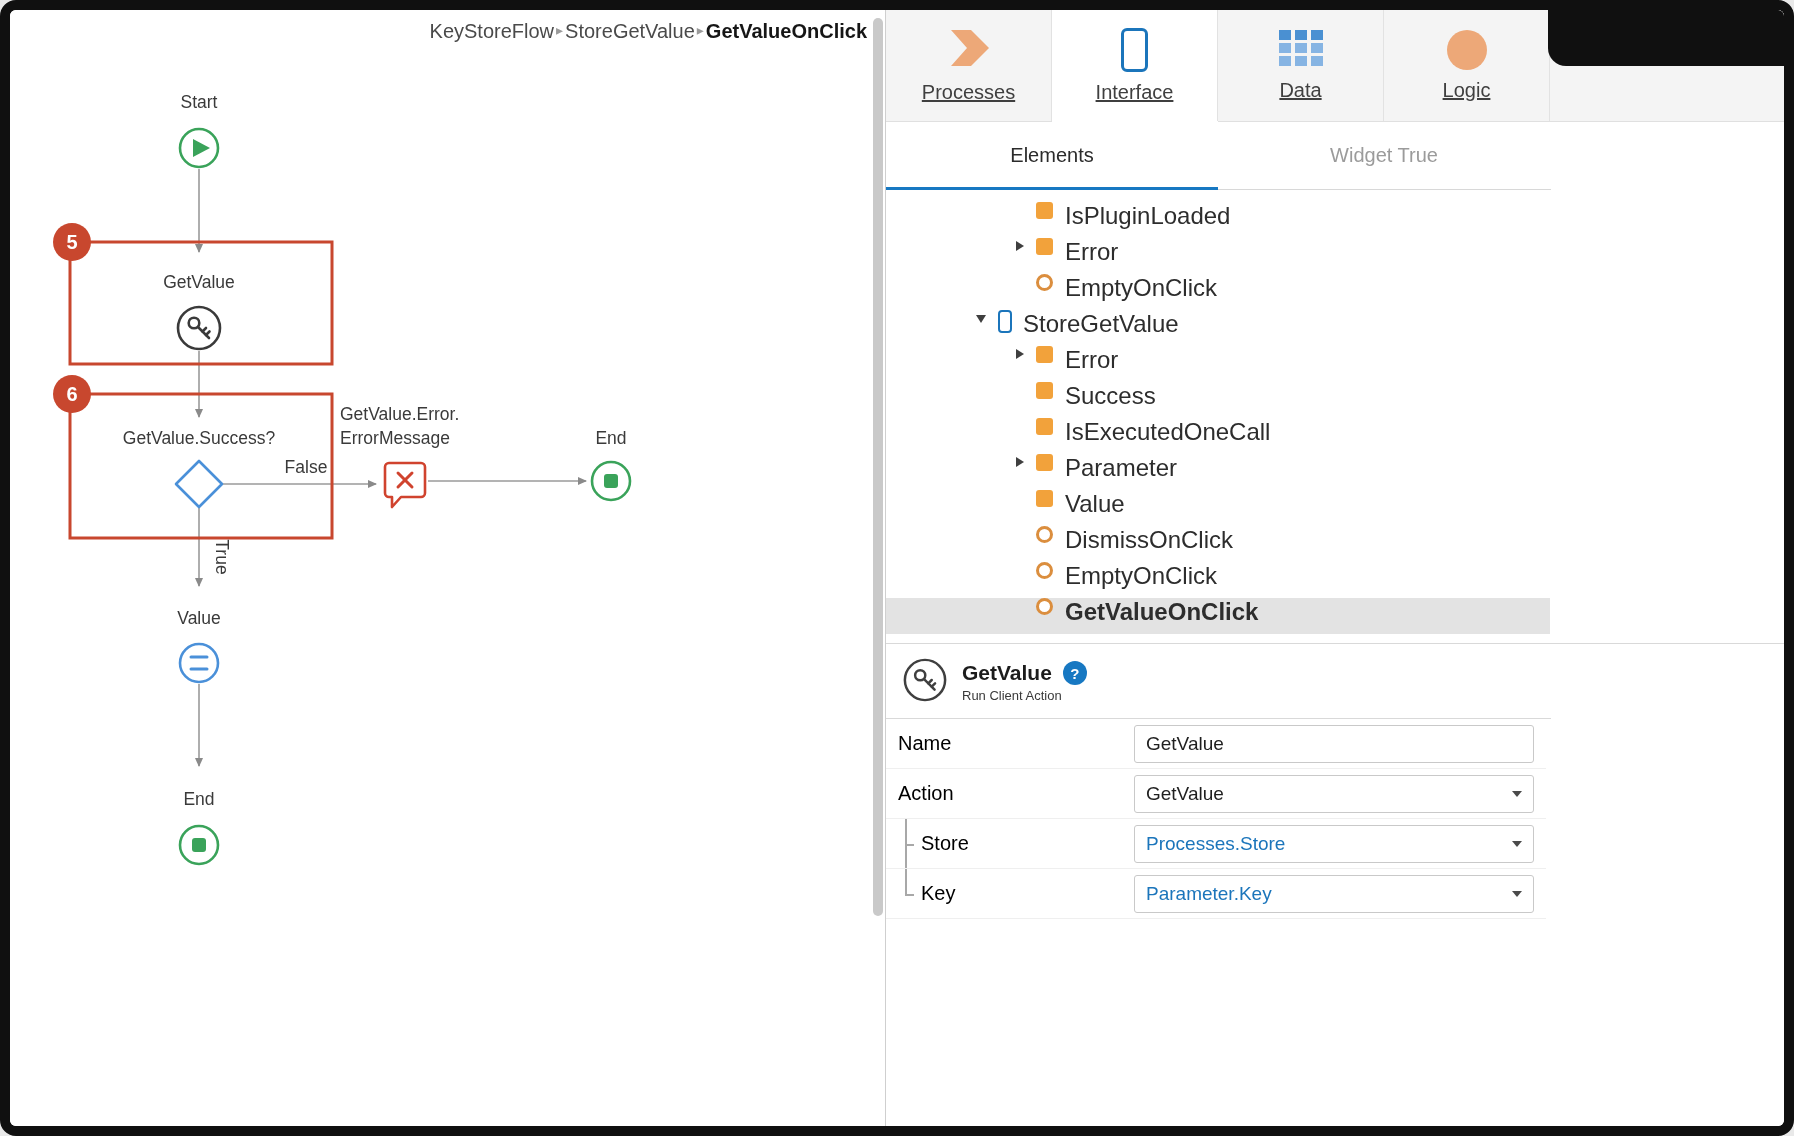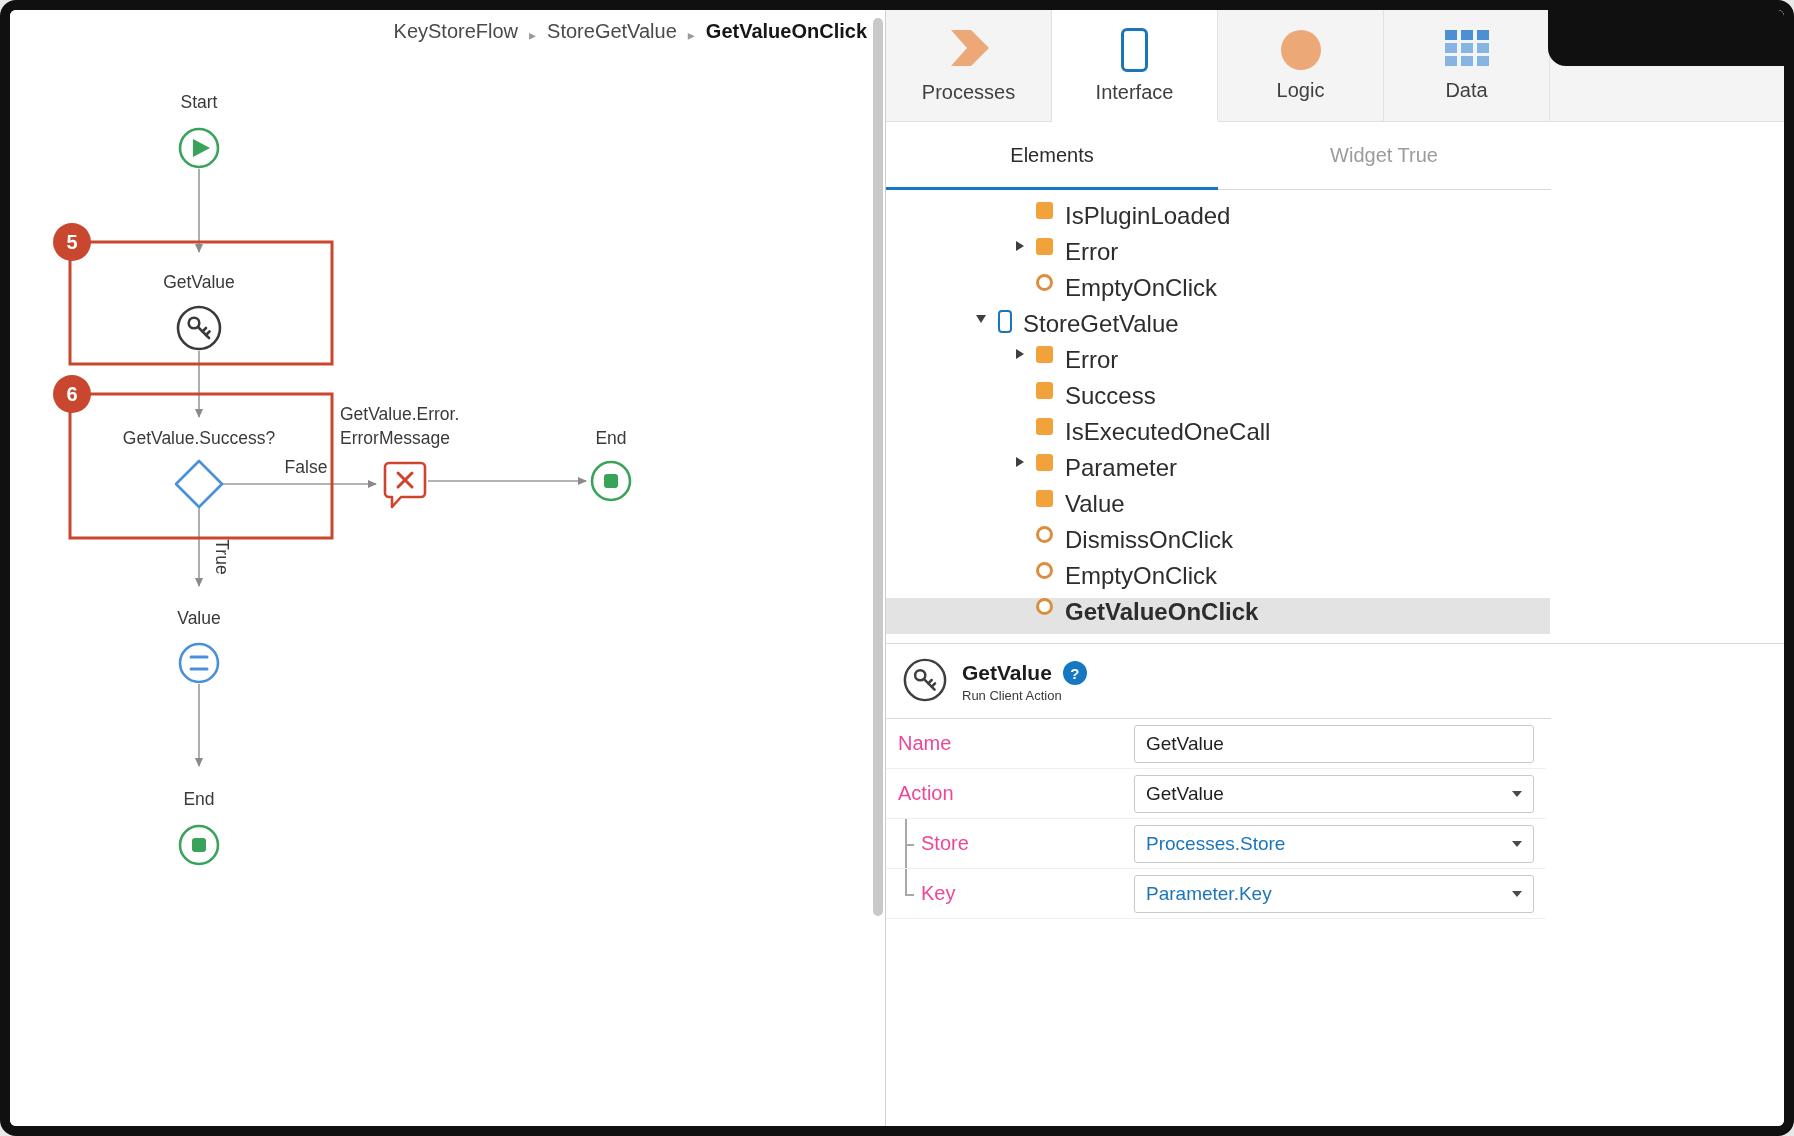--- a/index.html
+++ b/index.html
@@ -8,22 +8,22 @@
 
   .frame { position:relative; width:1794px; height:1136px; background:#fff;
            border:10px solid #101010; border-radius:16px; overflow:hidden; }
   .frame-blob { position:absolute; top:0; right:0; width:236px; height:56px;
                 background:#101010; border-bottom-left-radius:18px; z-index:40; }
 
   .app { display:flex; width:100%; height:100%; }
 
   
   .canvas { position:relative; flex:1 1 auto; background:#fff; overflow:hidden; }
-  .breadcrumb { position:absolute; top:10px; right:18px; display:flex; align-items:flex-end;
-                gap:11px; font-size:20px; color:#4a4a4a; z-index:5; white-space:nowrap; }
+  .breadcrumb { position:absolute; top:10px; right:18px; display:flex; align-items:flex-start;
+                gap:2px; font-size:20px; color:#4a4a4a; z-index:5; white-space:nowrap; }
   .breadcrumb .sep { color:#9a9a9a; font-size:14px; padding-top:2px; }
   .breadcrumb .current { font-weight:bold; color:#161616; }
 
   svg.flow { position:absolute; left:0; top:0; }
   svg.flow text { font-family:"Liberation Sans", sans-serif; }
   .edge { stroke:#9A9A9A; stroke-width:1.6; }
   .ann  { fill:none; stroke:#C8472E; stroke-width:3; }
   .lbl  { font-size:17.5px; fill:#3A3A3A; text-anchor:middle; }
   .lbl.start { text-anchor:start; }
   .badge { font-size:20px; font-weight:bold; fill:#ffffff; text-anchor:middle; }
@@ -34,21 +34,21 @@
                       background:#c9c9c9; border-radius:5px; }
 
   
   .sidebar { width:899px; min-width:899px; background:#fff; border-left:1px solid #cfcfcf;
              display:flex; flex-direction:column; }
 
   .tabs { height:112px; background:#f4f4f4; display:flex; border-bottom:1px solid #e0e0e0; }
   .tab  { width:166px; display:flex; flex-direction:column; align-items:center;
           justify-content:center; gap:9px; border-right:1px solid #e2e2e2; cursor:pointer; }
   .tab.selected { background:#fff; box-shadow:0 2px 0 0 #fff;justify-content:center; }
-  .tlabel { font-size:20px; color:#3F3F3F; }
+  .tlabel { font-size:20px; color:#3F3F3F;text-decoration:underline; }
   .icon-phone-big { width:27px; height:44px; border:3px solid #1B75BB; border-radius:6px; }
   .icon-logic { width:40px; height:40px; border-radius:50%; background:#EDA878; }
 
   .subtabs { height:68px; width:665px; display:flex; border-bottom:1px solid #d8d8d8; background:#fff; }
   .subtab { width:332px; display:flex; align-items:center; justify-content:center;
             font-size:20px; color:#9B9B9B; position:relative; cursor:pointer; }
   .subtab.selected { color:#2B2B2B; }
   .subtab.selected::after { content:""; position:absolute; left:0; right:0; bottom:-1px;
                             height:3px; background:#1778C2; }
 
@@ -72,21 +72,21 @@
   .ph-title-row { display:flex; align-items:center; }
   .ph-title { font-size:21px; font-weight:bold; color:#1c1c1c; }
   .help { width:24px; height:24px; border-radius:50%; background:#1778C2; color:#fff;
           font-size:15px; font-weight:bold; display:flex; align-items:center; justify-content:center;
           margin-left:11px; cursor:pointer; }
   .ph-sub { font-size:13px; color:#3A3A3A; margin-top:3px; }
   .props-sep { height:1px; background:#D9D9D9; width:665px; }
 
   .prow { height:50px; width:660px; display:flex; align-items:center; padding-left:12px;
           border-bottom:1px solid #efefef; }
-  .plabel { font-size:20px; color:#ec4899;text-align:right; }
+  .plabel { font-size:20px; color:#000000;text-align:right; }
   .pcontrol { margin-left:auto; margin-right:12px; width:400px; height:38px; border:1px solid #C9C9C9;
               border-radius:3px; background:#fff; display:flex; align-items:center; padding:0 11px;
               font-size:19px; color:#1f1f1f; font-family:"Liberation Sans", sans-serif; }
   input.pcontrol { display:block; outline:none; }
   .pselect { justify-content:space-between; cursor:pointer; }
   .caret { width:0; height:0; border-left:5px solid transparent; border-right:5px solid transparent;
            border-top:6px solid #4A4A4A; }
   .link-val { color:#1B75BB; }
   .conn { width:18px; min-width:18px; align-self:stretch; position:relative; margin-right:5px; }
   .conn::before { content:""; position:absolute; left:7px; top:0; width:2px; background:#A8A8A8; }
@@ -205,38 +205,38 @@
                 <polygon points="4,2 24,2 42,20 24,38 4,38 20,20" fill="#EDA878"></polygon>
               </svg>
           </span>
           <span class="tlabel">Processes</span>
         </div>
         <div class="tab selected">
           <span class="icon-phone-big"></span>
           <span class="tlabel">Interface</span>
         </div>
         <div class="tab">
-          <span class="icon-logic"></span>
-          <span class="tlabel">Logic</span>
-        </div>
-        <div class="tab">
           <span>
             <svg width="44" height="36" viewBox="0 0 44 36">
               <rect x="0" y="0" width="12" height="10" fill="#4A90D2"></rect>
                 <rect x="16" y="0" width="12" height="10" fill="#4A90D2"></rect>
                 <rect x="32" y="0" width="12" height="10" fill="#4A90D2"></rect>
               <rect x="0" y="13" width="12" height="10" fill="#86B4E3"></rect>
                 <rect x="16" y="13" width="12" height="10" fill="#86B4E3"></rect>
                 <rect x="32" y="13" width="12" height="10" fill="#86B4E3"></rect>
               <rect x="0" y="26" width="12" height="10" fill="#86B4E3"></rect>
                 <rect x="16" y="26" width="12" height="10" fill="#86B4E3"></rect>
                 <rect x="32" y="26" width="12" height="10" fill="#86B4E3"></rect>
             </svg>
           </span>
           <span class="tlabel">Data</span>
+        </div>
+        <div class="tab">
+          <span class="icon-logic"></span>
+          <span class="tlabel">Logic</span>
         </div>
       </div>
 
       <div class="subtabs">
         <div class="subtab selected">
           <span>Elements</span>
         </div>
         <div class="subtab">
           <span>Widget True</span>
         </div>

